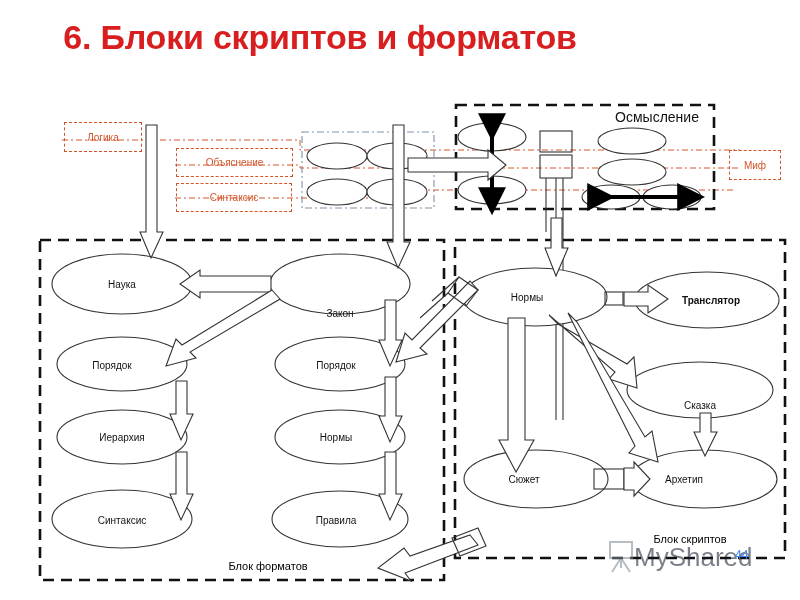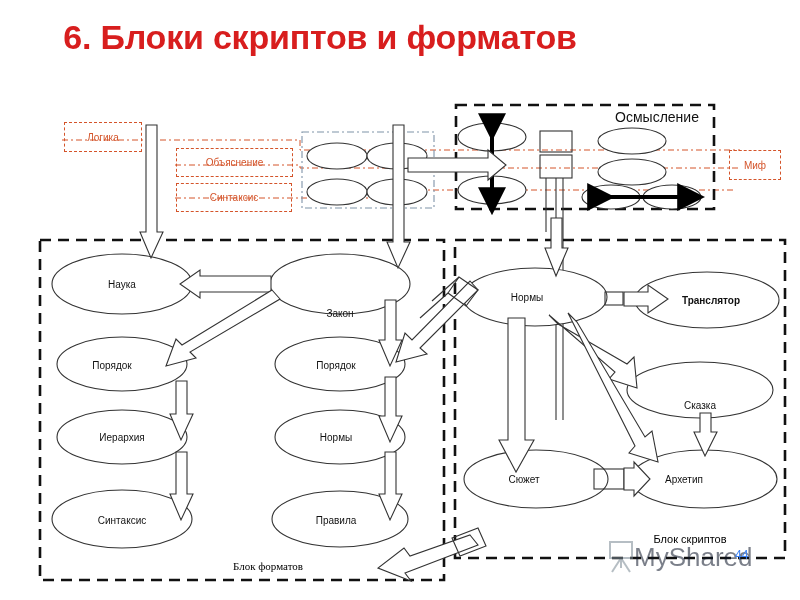--- a/index.html
+++ b/index.html
@@ -213,21 +213,21 @@
   <div class="node-label" style="left:336px;top:437px;">Нормы</div>
   <div class="node-label" style="left:122px;top:520px;">Синтаксис</div>
   <div class="node-label" style="left:336px;top:520px;">Правила</div>
 
   <div class="node-label" style="left:527px;top:297px;">Нормы</div>
   <div class="node-label" style="left:711px;top:300px;font-weight:bold;">Транслятор</div>
   <div class="node-label" style="left:700px;top:405px;">Сказка</div>
   <div class="node-label" style="left:524px;top:479px;">Сюжет</div>
   <div class="node-label" style="left:684px;top:479px;">Архетип</div>
 
-  <div class="cap" style="left:268px;top:566px;font-family:Liberation Serif, serif;">Блок форматов</div>
+  <div class="cap" style="left:268px;top:566px;">Блок форматов</div>
   <div class="cap" style="left:690px;top:539px;">Блок скриптов</div>
 
   <div id="watermark">
     <svg viewBox="0 0 200 40" style="position:absolute;left:0;top:0;width:200px;height:40px;">
       <g stroke="#7b8a94" stroke-width="2" fill="none">
         <rect x="6" y="4" width="22" height="16"></rect>
         <line x1="17" y1="20" x2="8" y2="34"></line>
         <line x1="17" y1="20" x2="26" y2="34"></line>
         <line x1="17" y1="20" x2="17" y2="30"></line>
       </g>

